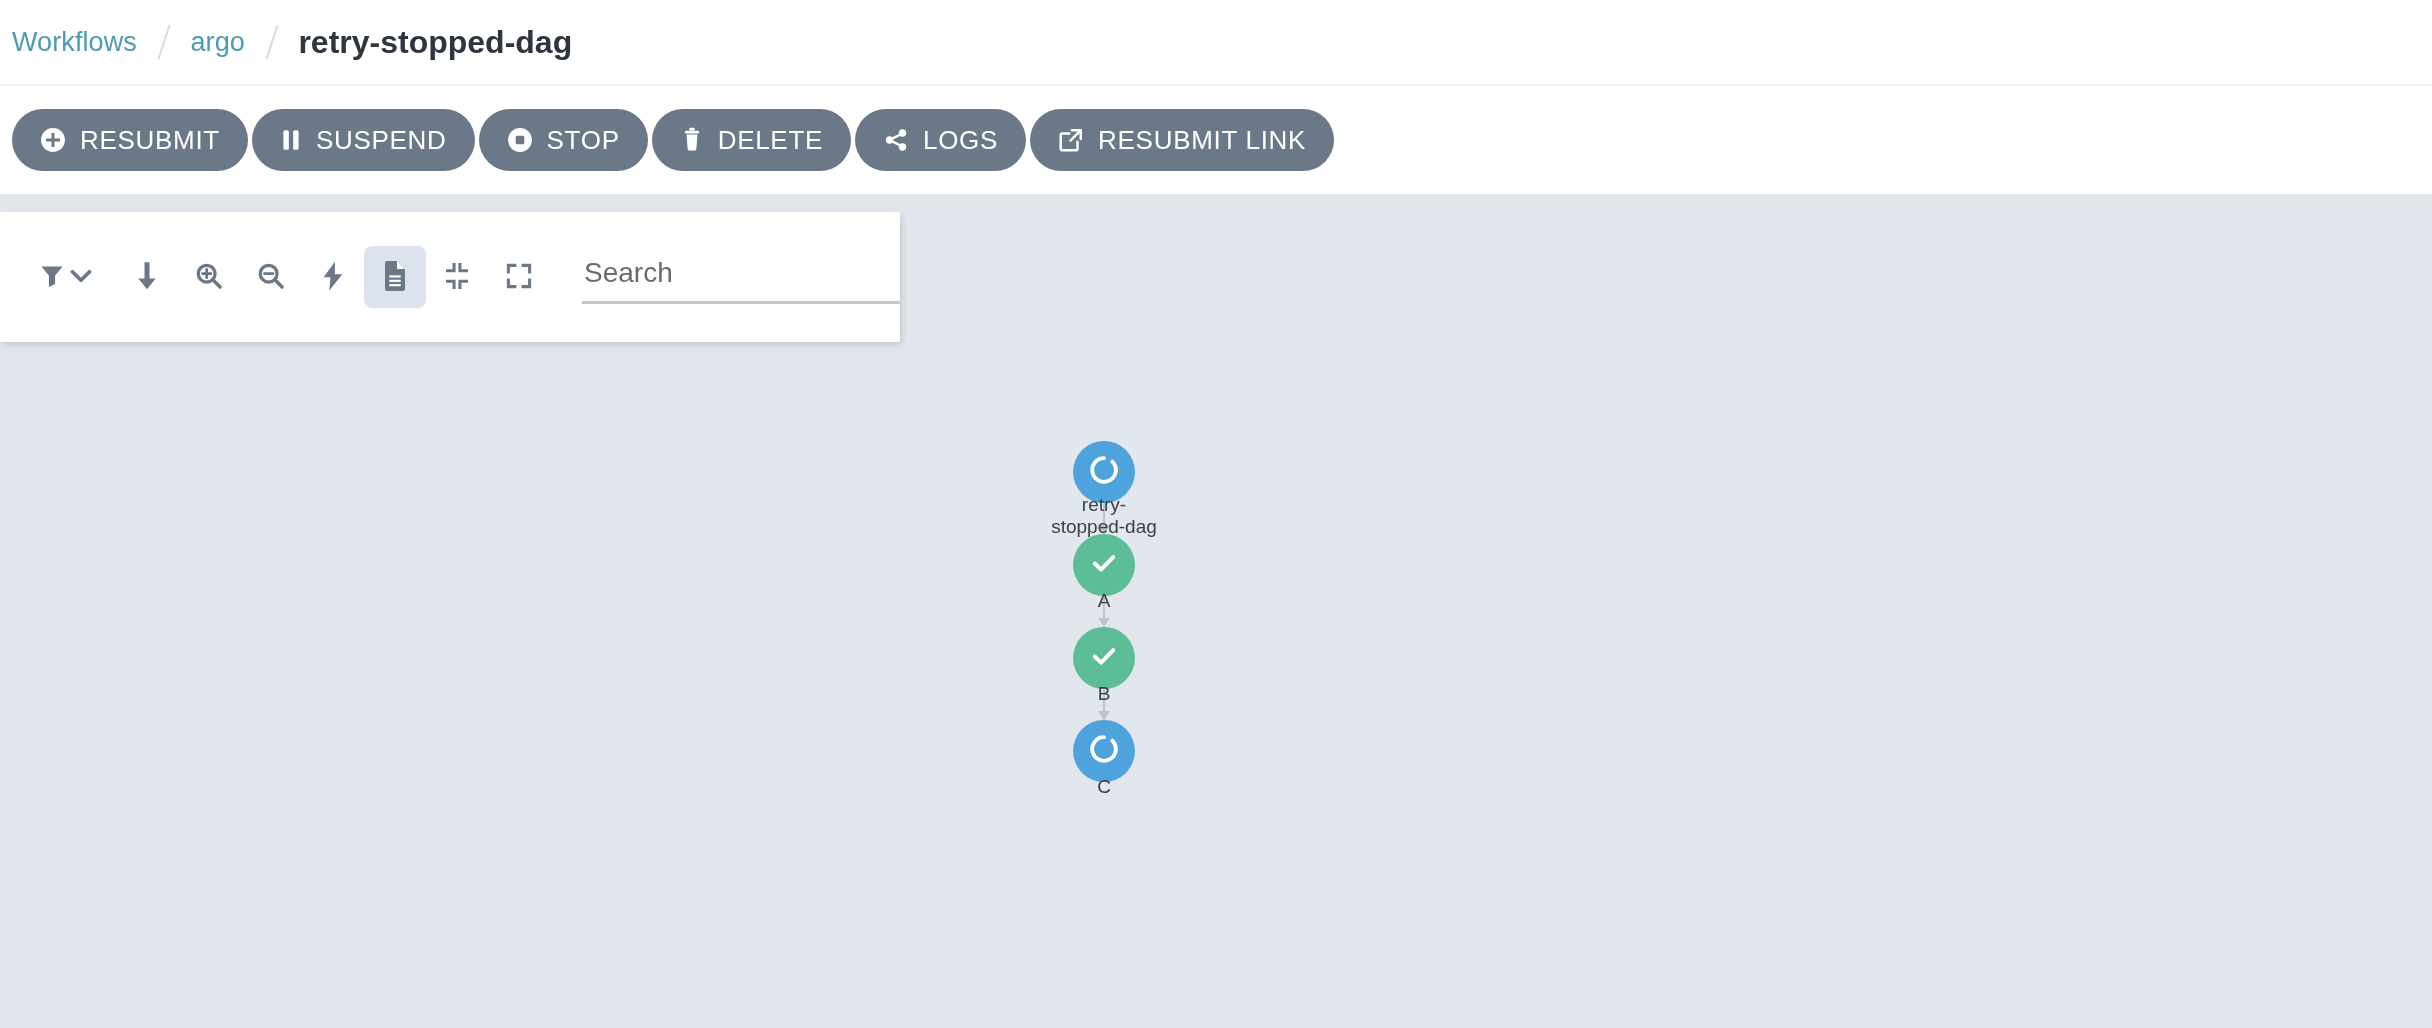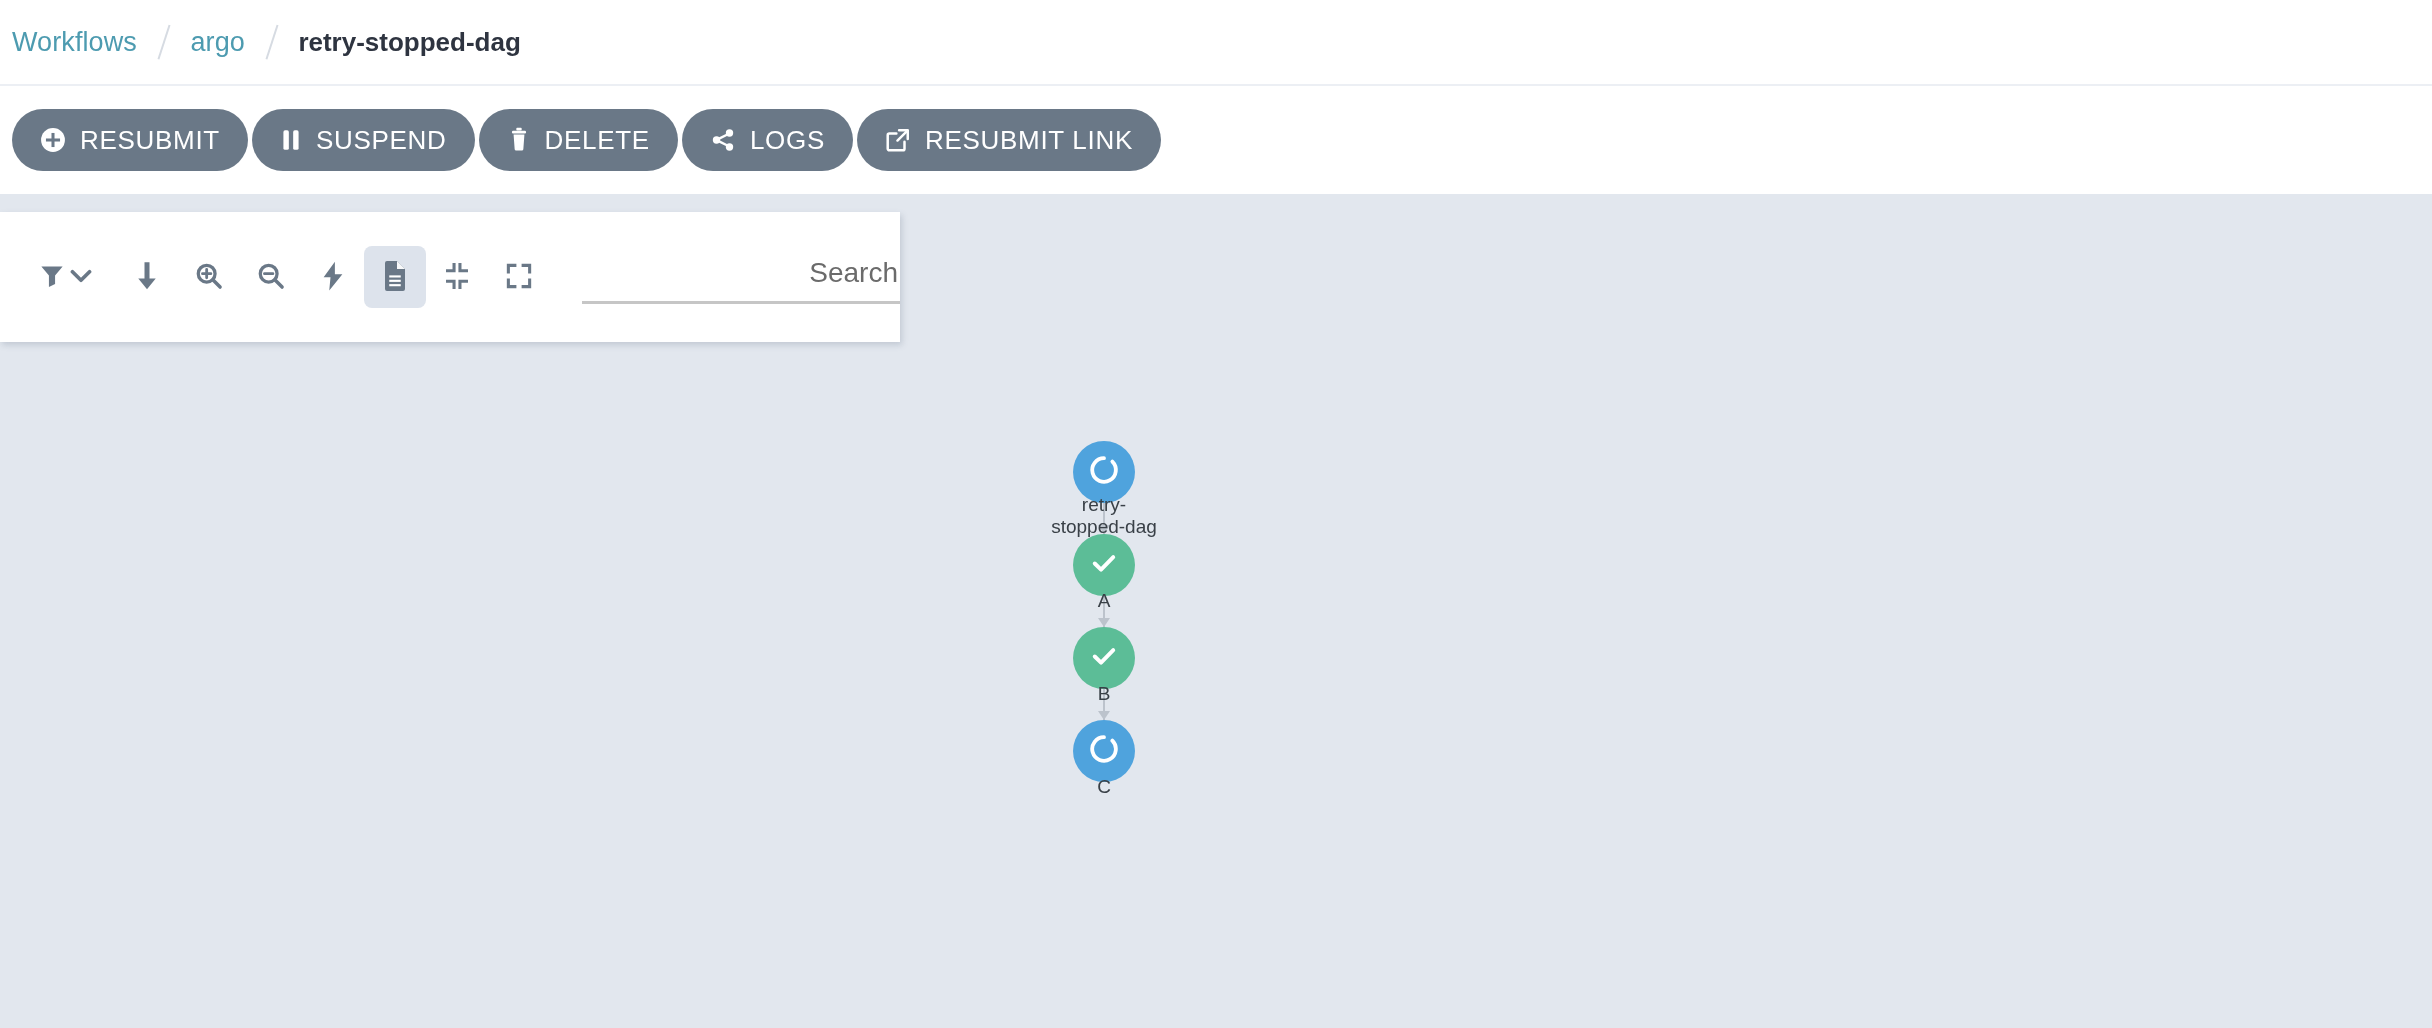--- a/index.html
+++ b/index.html
@@ -21,21 +21,21 @@
     border-bottom: 2px solid #eceff4;
   }
   .crumb-link {
     font-size: 27px;
     color: #4d9bb0;
     letter-spacing: 0.1px;
     cursor: pointer;
     white-space: nowrap;
   }
   .crumb-current {
-    font-size: 26px;
+    font-size: 32px;
     color: #2e3440;
     font-weight: 700;
     white-space: nowrap;
   }
   .crumb-sep {
     display: inline-block;
     width: 1.5px;
     height: 36px;
     background: #d6dbe2;
     transform: rotate(18deg);
@@ -115,21 +115,20 @@
   .search-input {
     width: 100%;
     border: none;
     border-bottom: 3px solid #c6c6c6;
     outline: none;
     font-size: 28px;
     font-family: "Liberation Sans", sans-serif;
     color: #3b3b3b;
     padding: 6px 2px 12px 2px;
     background: transparent;
-    text-align: right;
   }
   .search-input::placeholder { color: #6b6b6b; opacity: 1; }
 
   
   .dag { position: absolute; left: 12px; top: 0; width: 100%; height: 100%; margin-top: 48px; }
   .node {
     position: absolute;
     width: 62px;
     height: 62px;
     border-radius: 50%;
@@ -192,20 +191,29 @@
   <button class="act-btn">
     <span class="ic">
       <svg width="22" height="26" viewBox="0 0 18 24">
           <rect x="2" y="3" width="5" height="18" rx="1.5" fill="#ffffff"></rect>
           <rect x="11" y="3" width="5" height="18" rx="1.5" fill="#ffffff"></rect>
         </svg>
     </span>
     <span>SUSPEND</span>
   </button>
 
+  <button class="act-btn">
+    <span class="ic">
+      <svg width="26" height="26" viewBox="0 0 24 24">
+          <circle cx="12" cy="12" r="11" fill="#ffffff"></circle>
+          <rect x="8" y="8" width="8" height="8" rx="1.5" fill="#6a7887"></rect>
+        </svg>
+    </span>
+    <span>STOP</span>
+  </button>
 
 
   <button class="act-btn">
     <span class="ic">
       <svg width="24" height="26" viewBox="0 0 20 24">
           <rect x="3.5" y="3.5" width="13" height="2.6" rx="1" fill="#ffffff"></rect>
           <rect x="7.5" y="0.8" width="5" height="2.4" rx="0.8" fill="#ffffff"></rect>
           <path d="M5 7 h10 l-1 13.5 a1.4 1.4 0 0 1 -1.4 1.3 h-5.2 a1.4 1.4 0 0 1 -1.4 -1.3 Z" fill="#ffffff"></path>
         </svg>
     </span>

